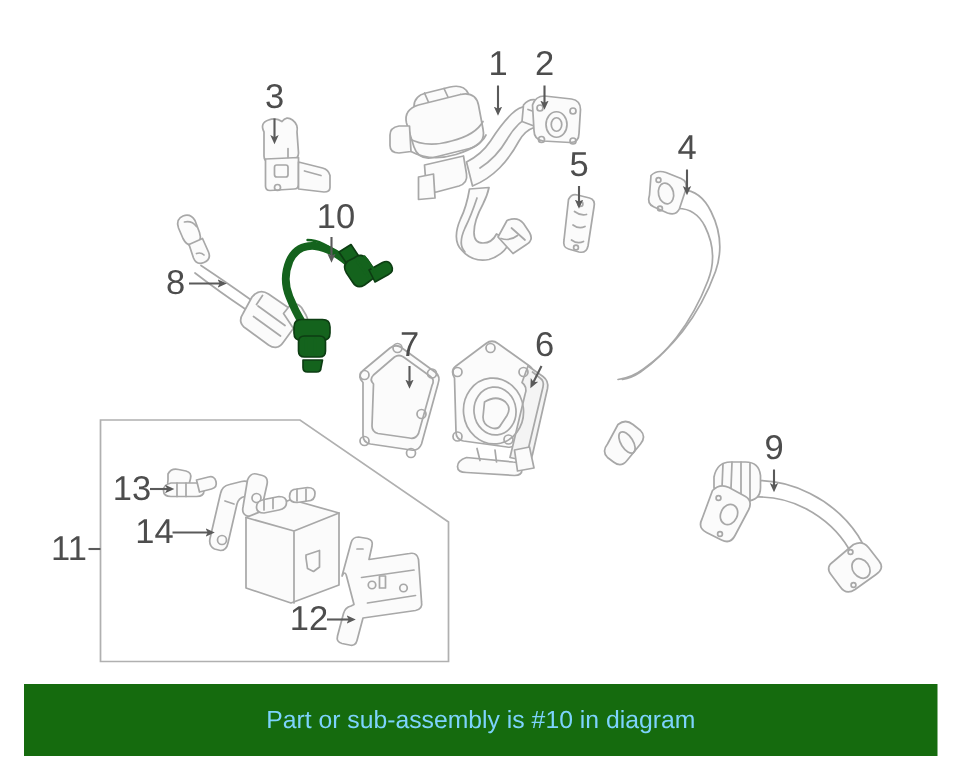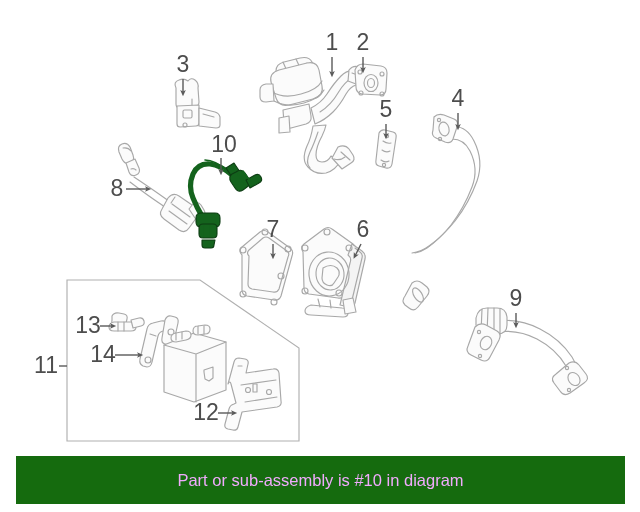--- a/index.html
+++ b/index.html
@@ -96,21 +96,21 @@
     width: 609px;
     height: 48px;
     background: #156b0e;
     display: flex;
     flex-direction: column;
     align-items: center;
     justify-content: center;
     box-sizing: border-box;
   }
   #footer-banner .banner-line {
-    color: #f0abfc;
+    color: #7dd3fc;
     font-family: "Liberation Sans", sans-serif;
     font-size: 16.5px;
     line-height: 20px;
     white-space: nowrap;
     letter-spacing: 0px;
   }
 </style>
 </head>
 <body>
 

